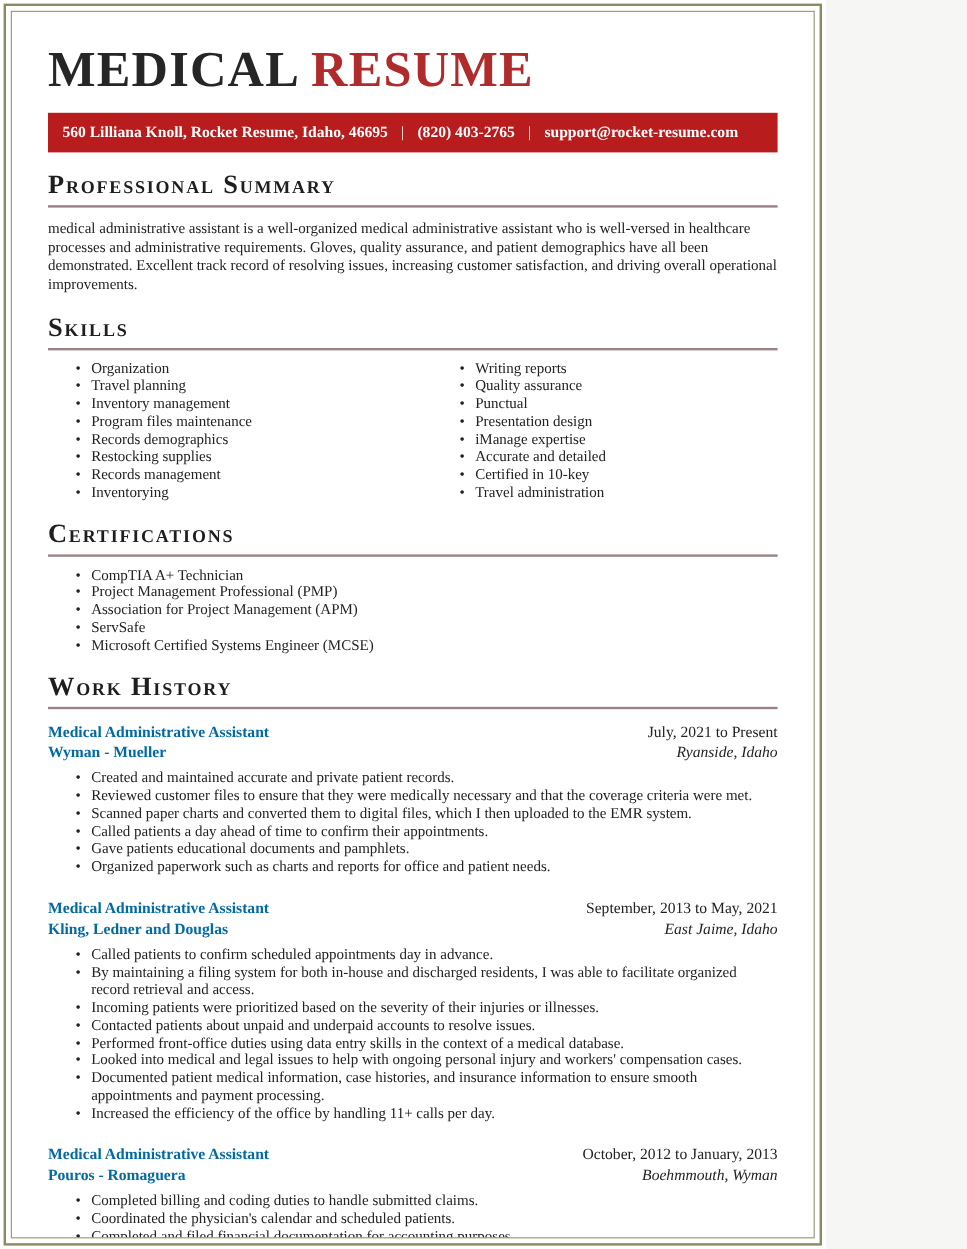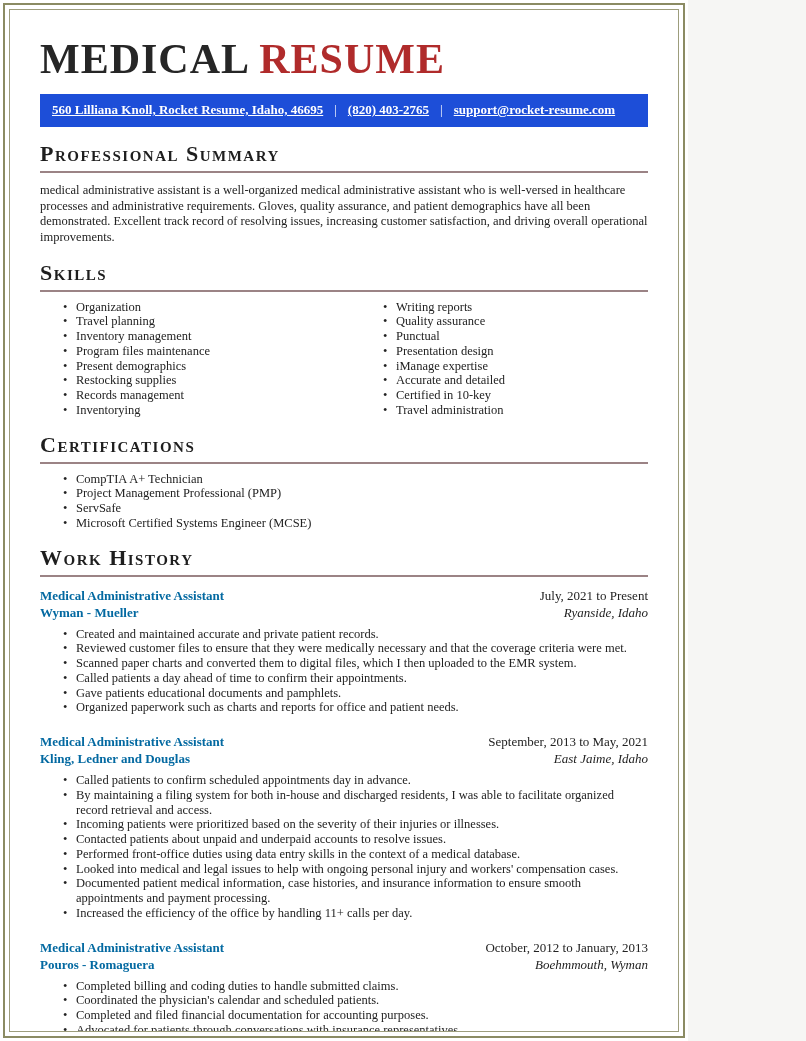--- a/index.html
+++ b/index.html
@@ -16,22 +16,22 @@
     height:100%; box-sizing:border-box;
     border:1px solid #9d9d7c;
     padding:20px 30px 0 30px; overflow:hidden;
   }
   h1 {
     margin:6px 0 0 0; font-size:42px; line-height:46px;
     font-weight:bold; letter-spacing:1px; color:#262626;
   }
   h1 .title-red { color:#b02b2b; }
   .contact-bar {
-    margin-top:12px; background:#1d4ed8; color:#ffffff;
-    font-size:13px; font-weight:bold; padding:8px 12px 9px 12px;text-decoration:underline;
+    margin-top:12px; background:#b91c1c; color:#ffffff;
+    font-size:13px; font-weight:bold; padding:8px 12px 9px 12px;
   }
   .contact-bar .sep { margin:0 11px; font-weight:normal; }
   .sec { margin-top:14px; }
   h2 {
     margin:0; font-size:22px; line-height:25px;
     font-variant:small-caps; letter-spacing:1.5px;
     font-weight:600; color:#1e1e1e;
   }
   .rule { height:2px; background:#9b8385; margin-top:5px; }
   .summary-text {
@@ -76,21 +76,21 @@
       <section class="sec">
         <h2>Skills</h2>
         <div class="rule"></div>
         <div class="skills-cols">
           <ul class="blist">
 
           <li>Organization</li>
               <li>Travel planning</li>
               <li>Inventory management</li>
               <li>Program files maintenance</li>
-              <li>Present demographics</li>
+              <li>Records demographics</li>
               <li>Restocking supplies</li>
               <li>Records management</li>
               <li>Inventorying</li>
             </ul>
           <ul class="blist">
 
           <li>Writing reports</li>
               <li>Quality assurance</li>
               <li>Punctual</li>
               <li>Presentation design</li>
@@ -102,20 +102,21 @@
         </div>
       </section>
 
       <section class="sec">
         <h2>Certifications</h2>
         <div class="rule"></div>
         <ul class="blist">
 
         <li>CompTIA A+ Technician</li>
             <li>Project Management Professional (PMP)</li>
+            <li>Association for Project Management (APM)</li>
             <li>ServSafe</li>
             <li>Microsoft Certified Systems Engineer (MCSE)</li>
           </ul>
       </section>
 
       <section class="sec">
         <h2>Work History</h2>
         <div class="rule"></div>
         <div>
 

